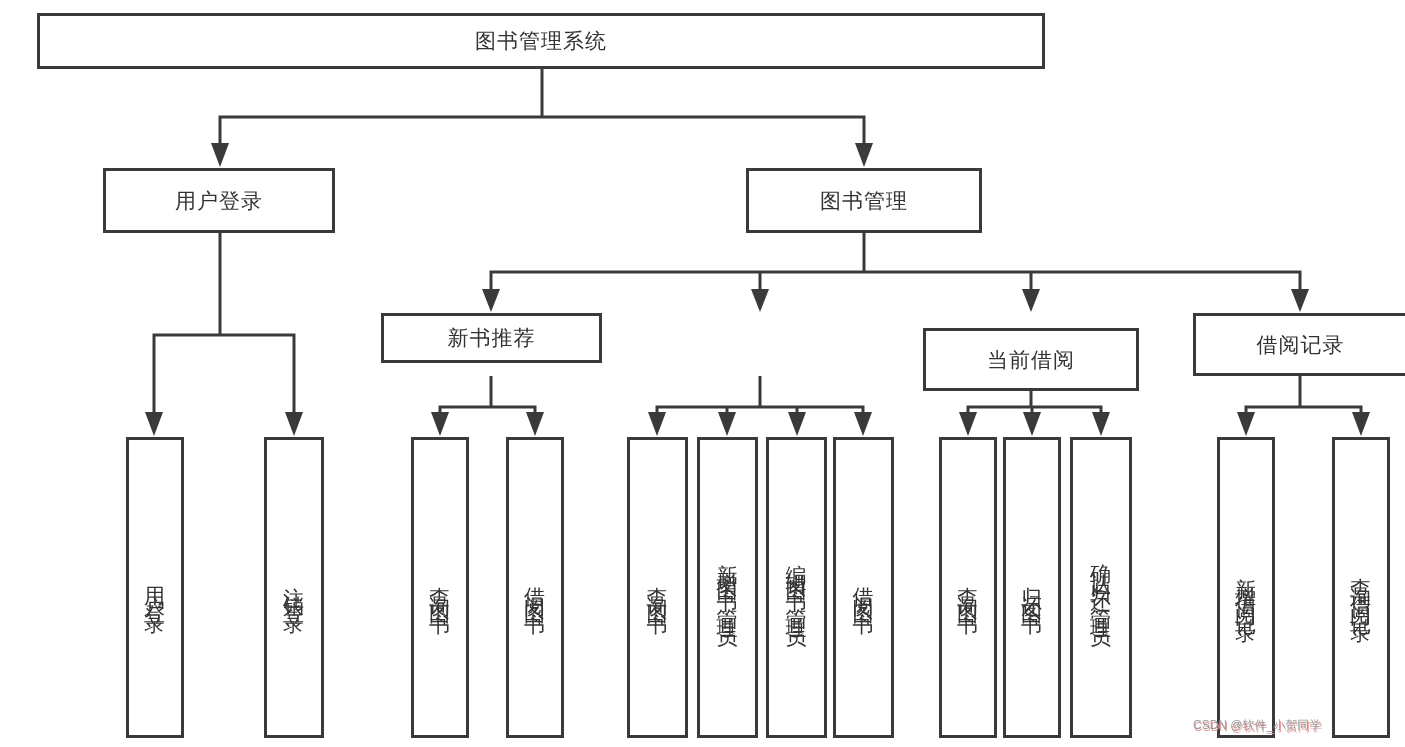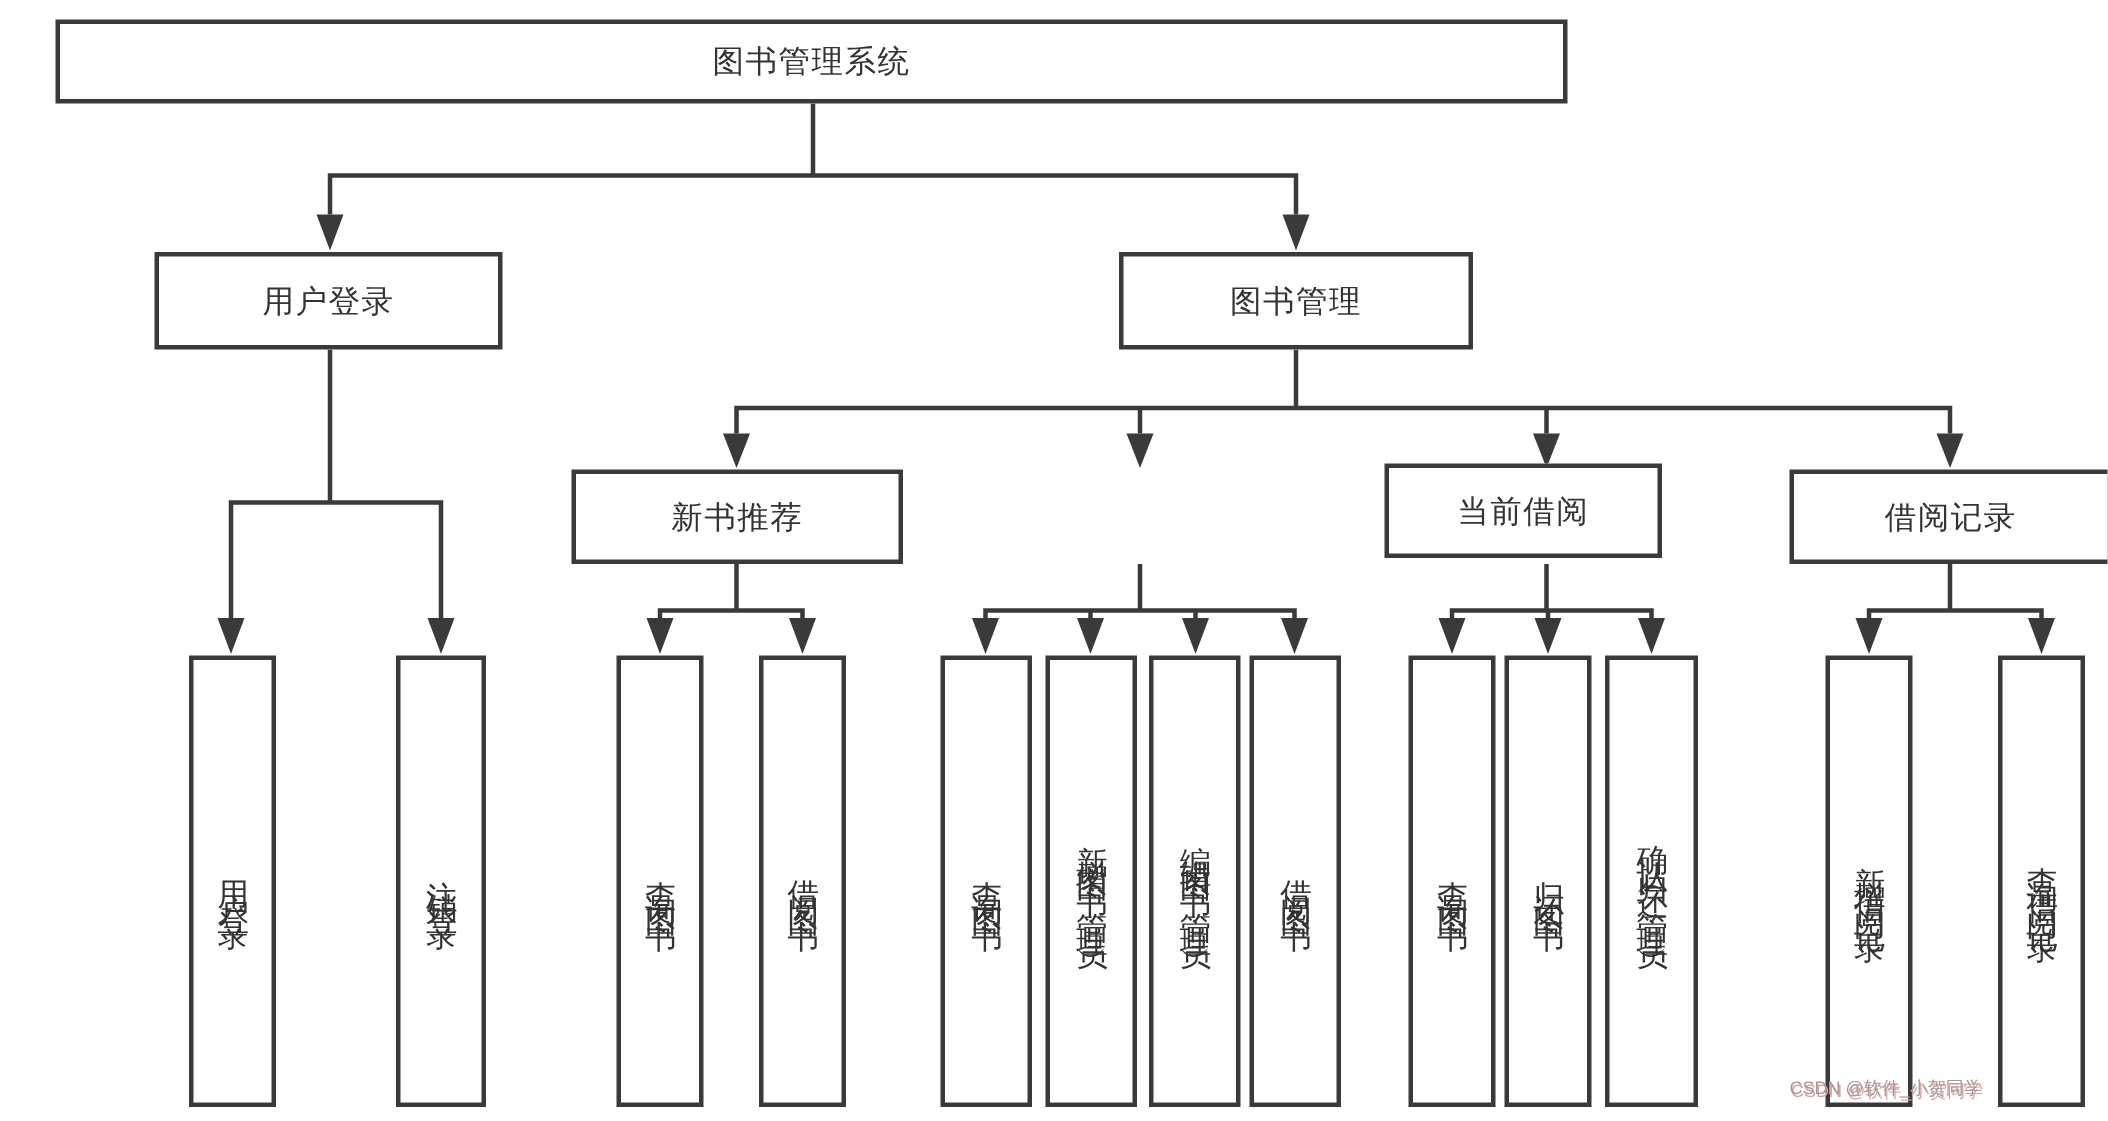--- a/index.html
+++ b/index.html
@@ -126,24 +126,24 @@
     <span class="hlabel">图书管理系统</span>
   </div>
 
   <div class="box" style="left:82px;top:168px;width:232px;height:65px">
     <span class="hlabel">用户登录</span>
   </div>
   <div class="box" style="left:725px;top:168px;width:236px;height:65px">
     <span class="hlabel">图书管理</span>
   </div>
 
-  <div class="box" style="left:360px;top:313px;width:221px;height:63px">
+  <div class="box" style="left:360px;top:313px;width:221px;height:50px">
     <span class="hlabel">新书推荐</span>
   </div>
-  <div class="box" style="left:902px;top:309px;width:185px;height:63px">
+  <div class="box" style="left:902px;top:328px;width:216px;height:63px">
     <span class="hlabel">当前借阅</span>
   </div>
   <div class="box" style="left:1172px;top:313px;width:215px;height:63px">
     <span class="hlabel">借阅记录</span>
   </div>
 
   <div class="box" style="left:105px;top:437px;width:58px;height:301px">
     <span class="vtext">用户登录</span>
   </div>
   <div class="box" style="left:243px;top:437px;width:60px;height:301px">

